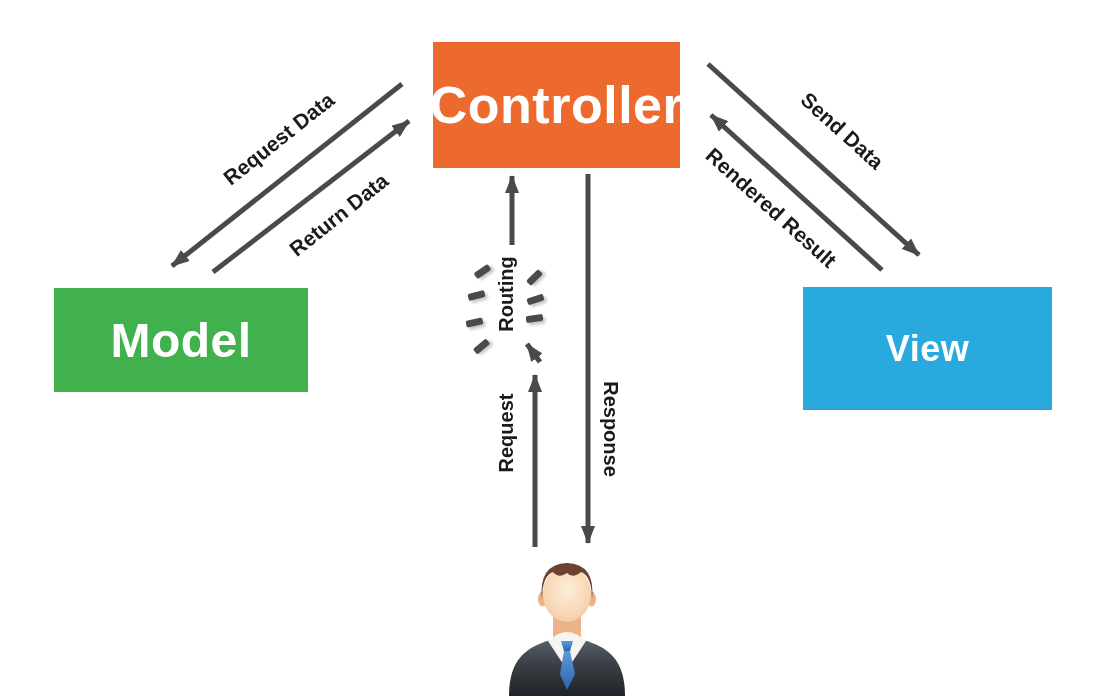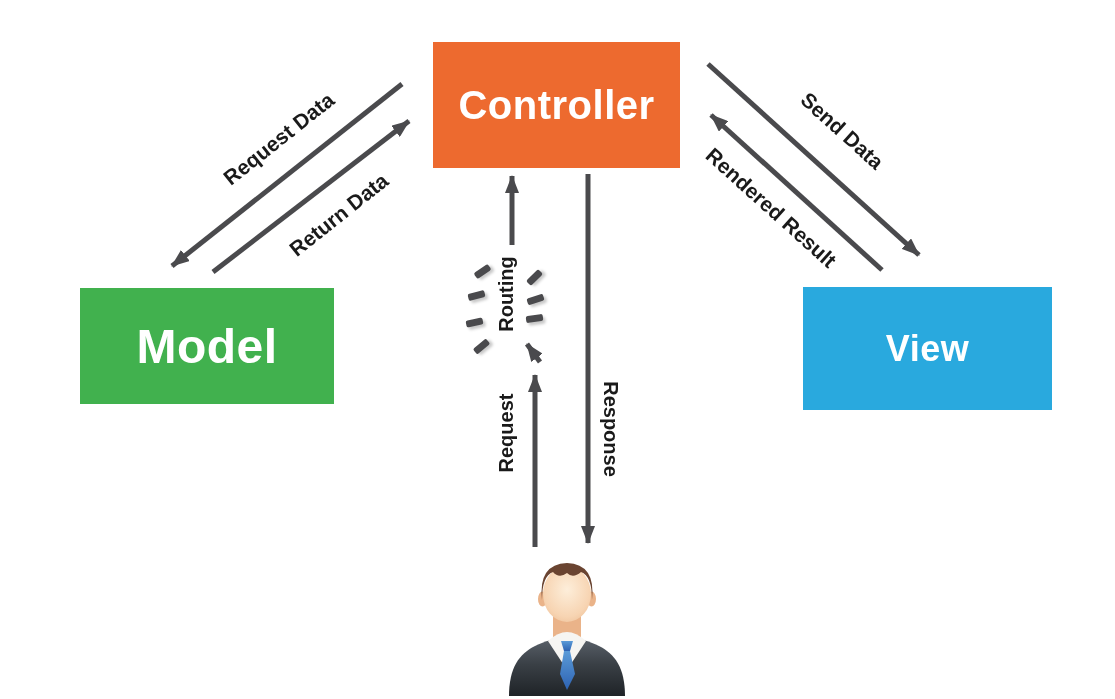--- a/index.html
+++ b/index.html
@@ -16,22 +16,22 @@
     position:relative;width:1115px;height:699px;background:var(--bg);
     overflow:hidden;font-family:"Liberation Sans", sans-serif;
   }
   .arrow-layer{position:absolute;left:0;top:0;width:1115px;height:699px;color:var(--arrow-color);}
   .arrow{stroke:currentColor;stroke-width:5;fill:none;}
   .arrowhead-shape{fill:var(--arrow-color);}
   .box{
     position:absolute;display:flex;align-items:center;justify-content:center;
     color:var(--box-text);font-weight:bold;letter-spacing:0.5px;
   }
-  .box-controller{left:433px;top:42px;width:247px;height:126px;background:var(--controller-color);font-size:40px;}
-  .box-model{left:80px;top:288px;width:254px;height:116px;background:var(--model-color);font-size:48px;}
+  .box-controller{left:433px;top:42px;width:247px;height:126px;background:var(--controller-color);font-size:52px;}
+  .box-model{left:54px;top:288px;width:254px;height:104px;background:var(--model-color);font-size:48px;}
   .box-view{left:803px;top:287px;width:249px;height:123px;background:var(--view-color);font-size:36px;}
   .arrow-label{
     position:absolute;font-weight:bold;font-size:21px;color:var(--label-text);
     white-space:nowrap;transform-origin:center;
   }
   .lbl-request-data{left:279px;top:139px;transform:translate(-50%,-50%) rotate(-38.5deg);}
   .lbl-return-data{left:339px;top:215px;transform:translate(-50%,-50%) rotate(-38.5deg);}
   .lbl-send-data{left:842px;top:131px;transform:translate(-50%,-50%) rotate(42deg);}
   .lbl-rendered-result{left:771px;top:208px;transform:translate(-50%,-50%) rotate(42deg);}
   .lbl-routing{left:506px;top:294px;font-size:20px;transform:translate(-50%,-50%) rotate(-90deg);}

